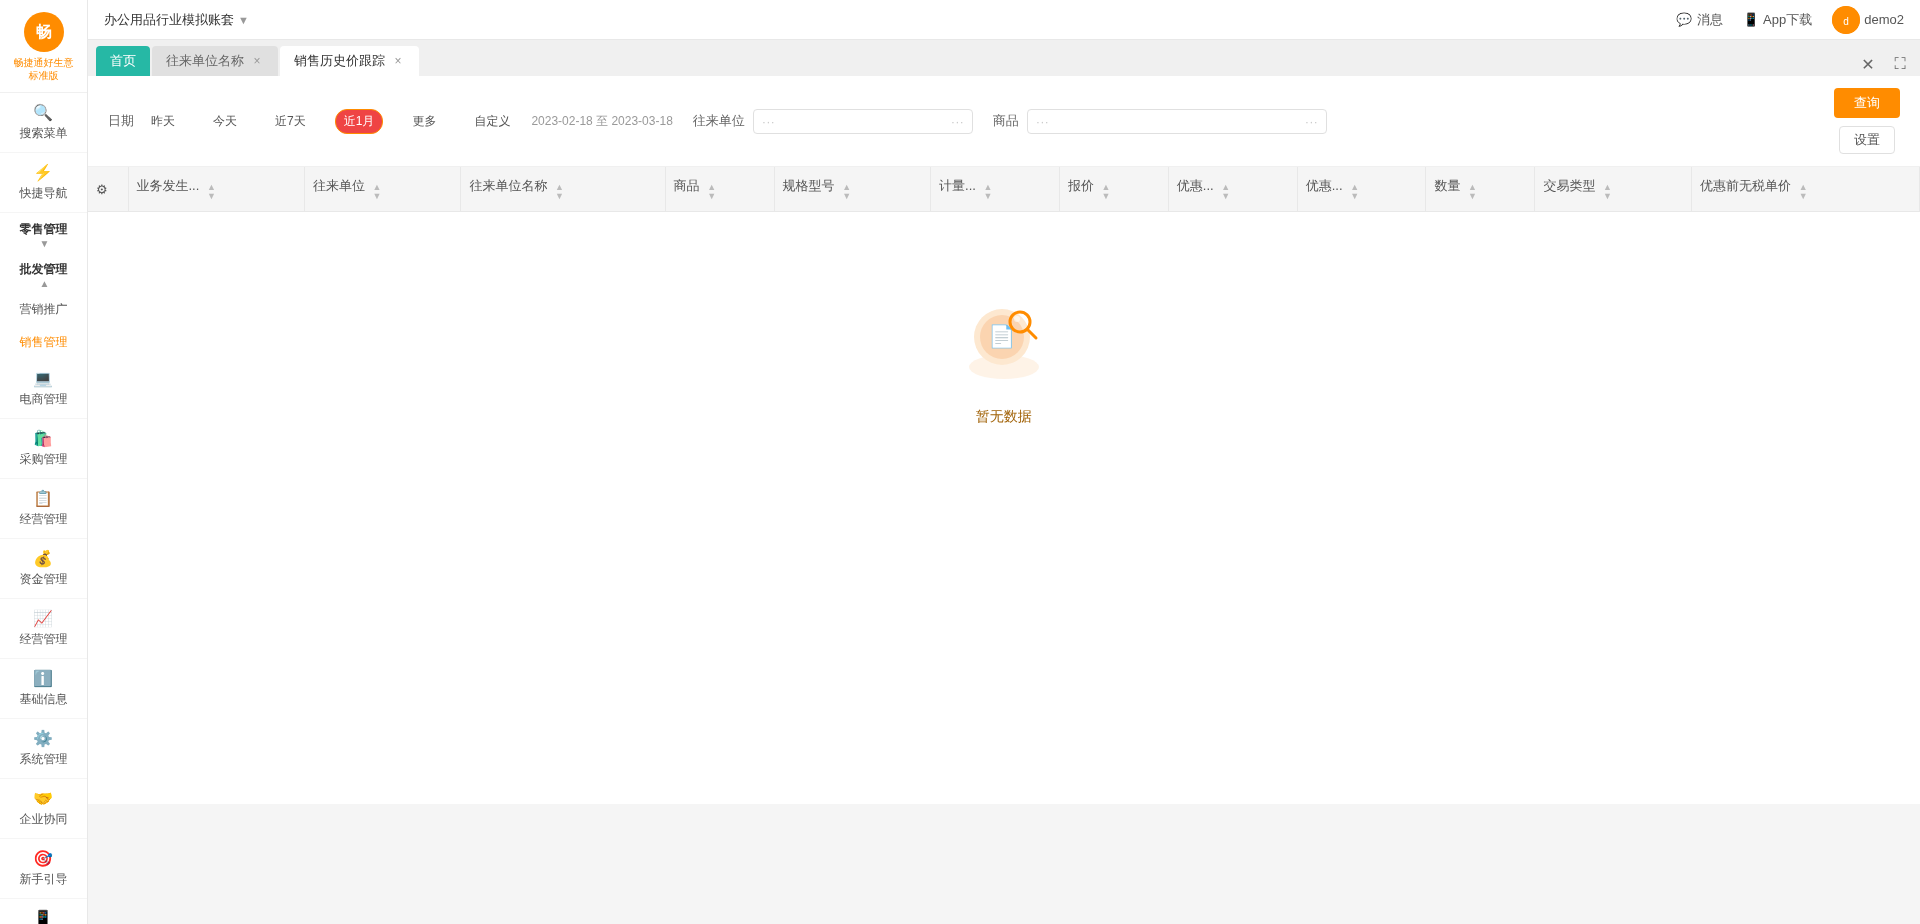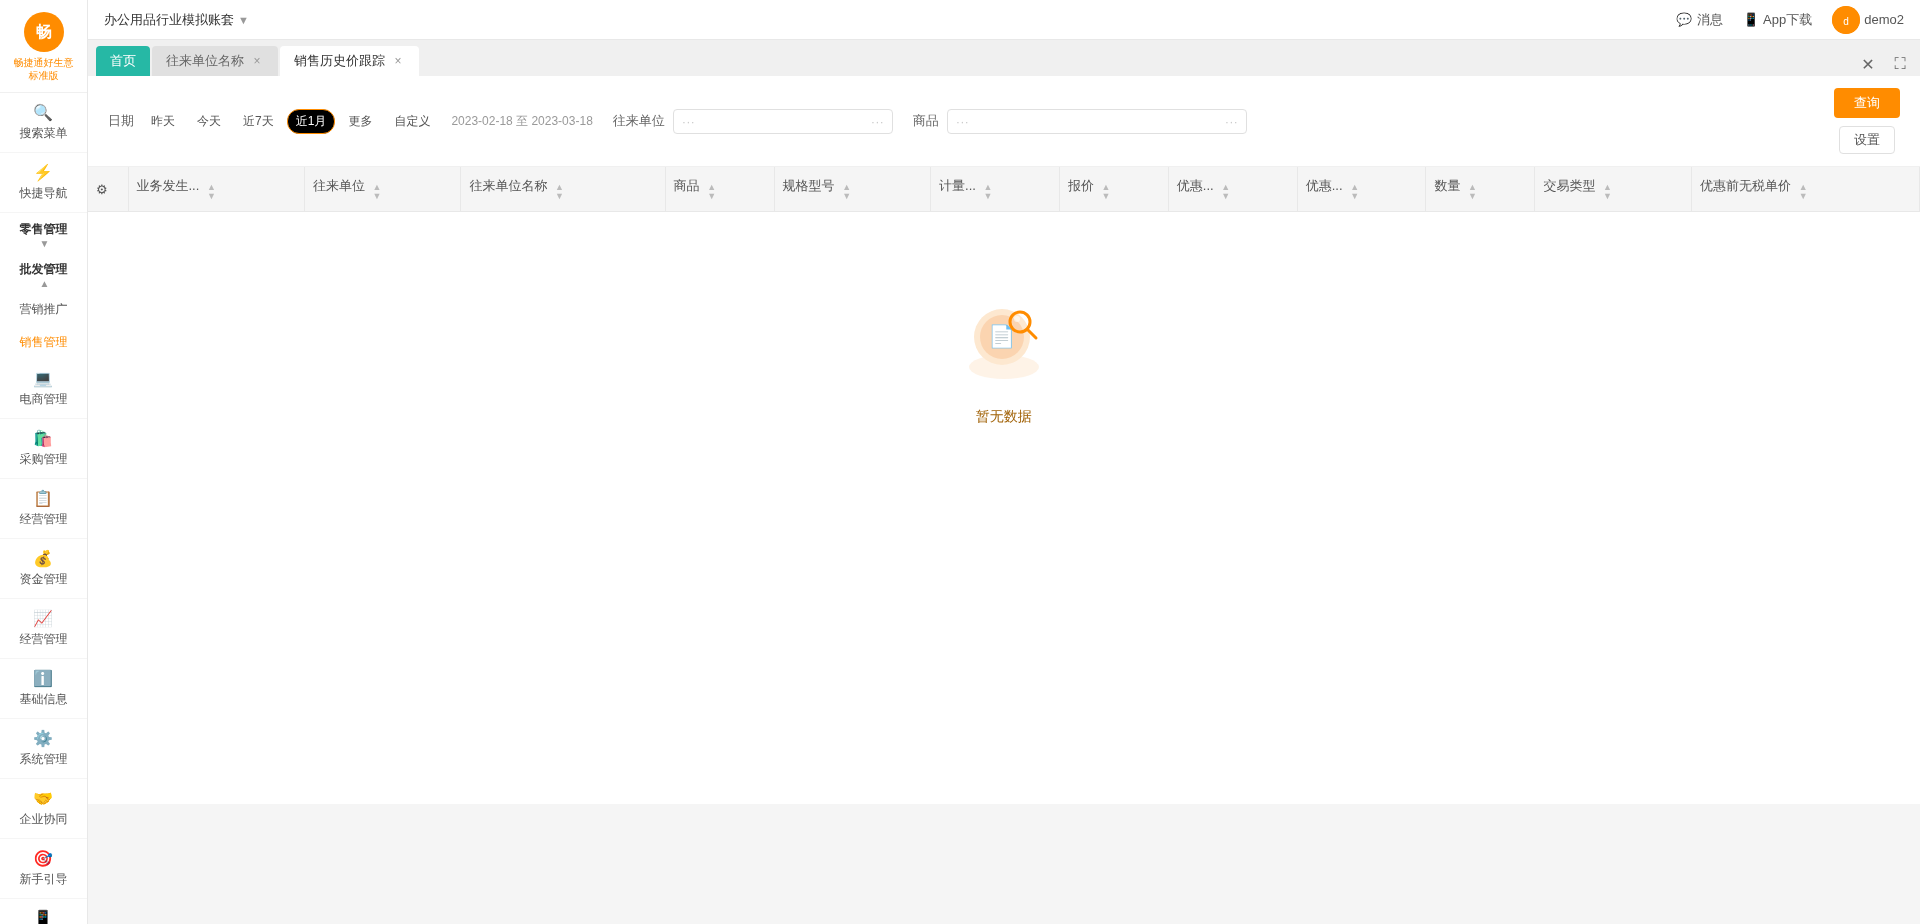--- a/index.html
+++ b/index.html
@@ -46,23 +46,23 @@
     .page-title { font-size: 18px; font-weight: bold; color: #333; }
     .page-header-actions { display: flex; align-items: center; gap: 12px; font-size: 13px; color: #555; }
     .page-header-actions .action { display: flex; align-items: center; gap: 4px; cursor: pointer; }
     .only-last-checkbox { display: flex; align-items: center; gap: 4px; cursor: pointer; }
     .checkbox-icon { width: 16px; height: 16px; background: #26b8a5; border-radius: 3px; display: flex; align-items: center; justify-content: center; color: #fff; font-size: 11px; }
 
     
     .filter-area { padding: 12px 20px; border-bottom: 1px solid #f0f0f0; display: flex; align-items: center; gap: 20px; flex-wrap: wrap; }
     .filter-group { display: flex; align-items: center; gap: 8px; }
     .filter-label { color: #666; font-size: 13px; }
-    .date-btns { display: flex; align-items: center; gap: 4px; }
+    .date-btns { display: flex; align-items: center; gap: 20px; }
     .date-btn { padding: 3px 8px; border-radius: 4px; cursor: pointer; font-size: 12px; color: #555; border: 1px solid transparent; }
-    .date-btn.active { background: #000000; color: #fff; border-color: #ff8c00; border-radius: 12px; }
+    .date-btn.active { background: #ef4444; color: #fff; border-color: #ff8c00; border-radius: 12px; }
     .date-range { font-size: 12px; color: #999; margin-left: 4px; }
     .filter-input { display: flex; align-items: center; border: 1px solid #e0e0e0; border-radius: 4px; padding: 4px 8px; min-width: 200px; font-size: 13px; cursor: pointer; background: #fff; }
     .filter-input .dots { color: #ccc; margin-left: auto; }
     .filter-actions { display: flex; align-items: center; gap: 8px; margin-left: auto; flex-direction: column; }
     .btn-query { background: #ff8c00; color: #fff; border: none; border-radius: 4px; padding: 6px 20px; font-size: 13px; cursor: pointer; }
     .btn-settings { background: #fff; color: #555; border: 1px solid #e0e0e0; border-radius: 4px; padding: 4px 14px; font-size: 13px; cursor: pointer; }
 
     
     .table-area { flex: 1; overflow: auto; }
     .data-table { width: 100%; border-collapse: collapse; font-size: 13px; }

